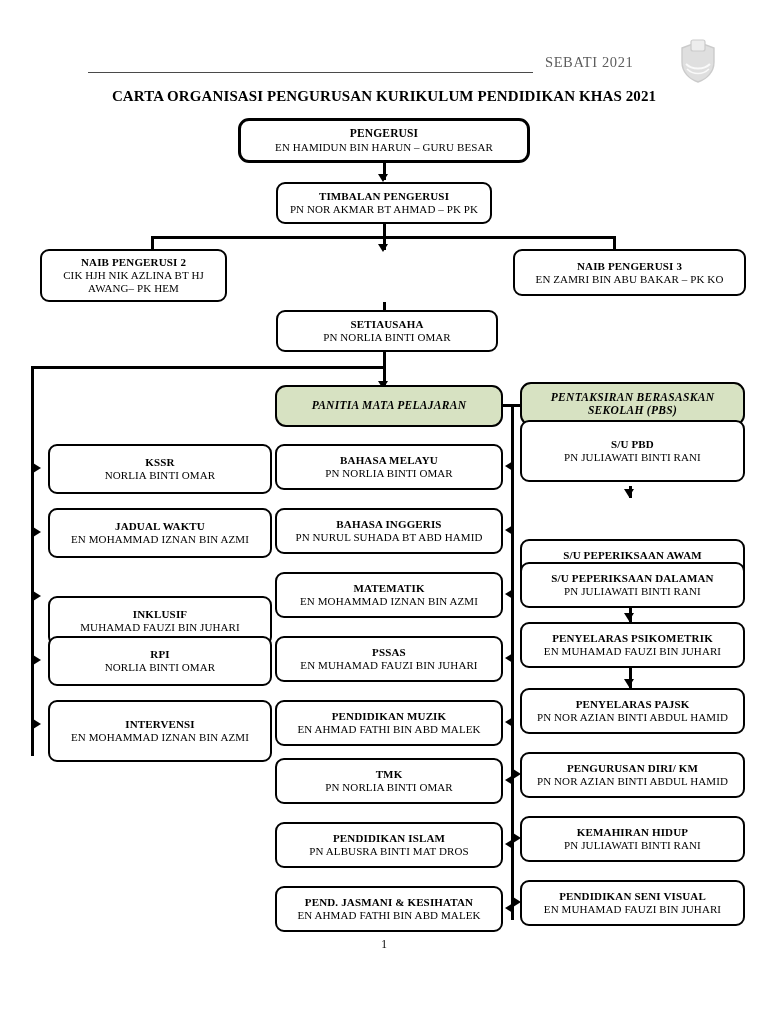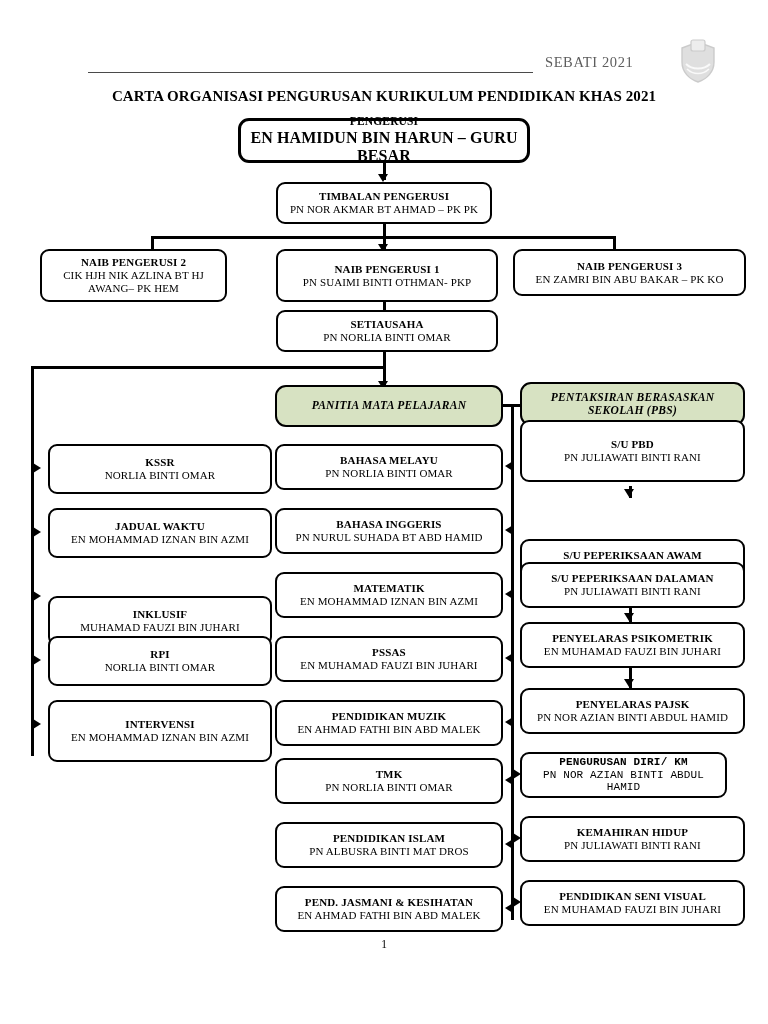--- a/index.html
+++ b/index.html
@@ -47,21 +47,21 @@
     text-align:center;
     padding:3px 6px;
     line-height:1.16;
     z-index:3;
   }
   .node .t1{font-weight:bold;font-size:11px;letter-spacing:.15px;}
   .node .t2{font-weight:normal;font-size:11px;letter-spacing:.1px;}
 
   .node.top{border-width:3.4px;border-radius:11px;}
   .node.top .t1{font-size:11.5px;}
-  .node.top .t2{font-size:16px;font-weight:bold;}
+  .node.top .t2{font-size:11px;}
 
   .node.green{
     background:#d7e2c2;
     border-width:2.6px;border-radius:11px;
   }
   .node.green .t1{
     font-style:italic;font-weight:bold;font-size:11.5px;letter-spacing:.3px;
   }
 
   
@@ -131,24 +131,20 @@
   <div class="ln hl" style="left:152px;top:236px;width:463px;"></div>
   <div class="ln vl" style="left:151px;top:236px;height:14px;"></div>
   <div class="ln vl" style="left:613px;top:236px;height:14px;"></div>
   <div class="ln vl" style="left:383px;top:236px;height:14px;"></div>
   <div class="arw-d" style="left:378px;top:244px;"></div>
 
   <div class="node" style="left:40px;top:249px;width:187px;height:53px;">
     <span class="t1">NAIB PENGERUSI 2</span>
     <span class="t2">CIK HJH NIK AZLINA BT HJ AWANG– PK HEM</span>
   </div>
-  <div class="node" style="left:276px;top:249px;width:222px;height:53px;">
-    <span class="t1">NAIB PENGERUSI 1</span>
-    <span class="t2">PN SUAIMI BINTI OTHMAN- PKP</span>
-  </div>
   <div class="node" style="left:513px;top:249px;width:233px;height:47px;">
     <span class="t1">NAIB PENGERUSI 3</span>
     <span class="t2">EN ZAMRI BIN ABU BAKAR – PK KO</span>
   </div>
 
   <div class="ln vl" style="left:383px;top:302px;height:8px;"></div>
   <div class="node" style="left:276px;top:310px;width:222px;height:42px;">
     <span class="t1">SETIAUSAHA</span>
     <span class="t2">PN NORLIA BINTI OMAR</span>
   </div>
@@ -256,21 +252,21 @@
         <span class="t2">PN JULIAWATI BINTI RANI</span>
       </div>
       <div class="node" style="left: 520px; top: 622px; width: 225px; height: 46px;">
         <span class="t1">PENYELARAS  PSIKOMETRIK</span>
         <span class="t2">EN MUHAMAD FAUZI BIN JUHARI</span>
       </div>
       <div class="node" style="left: 520px; top: 688px; width: 225px; height: 46px;">
         <span class="t1">PENYELARAS  PAJSK</span>
         <span class="t2">PN NOR AZIAN BINTI ABDUL HAMID</span>
       </div>
-      <div class="node" style="left: 520px; top: 752px; width: 207px; height: 46px; font-family: Liberation Mono, monospace;">
+      <div class="node" style="left: 520px; top: 752px; width: 225px; height: 46px;">
         <span class="t1">PENGURUSAN DIRI/ KM</span>
         <span class="t2">PN NOR AZIAN BINTI ABDUL HAMID</span>
       </div>
       <div class="node" style="left: 520px; top: 816px; width: 225px; height: 46px;">
         <span class="t1">KEMAHIRAN HIDUP</span>
         <span class="t2">PN JULIAWATI BINTI RANI</span>
       </div>
       <div class="node" style="left: 520px; top: 880px; width: 225px; height: 46px;">
         <span class="t1">PENDIDIKAN SENI VISUAL</span>
         <span class="t2">EN MUHAMAD FAUZI BIN JUHARI</span>

